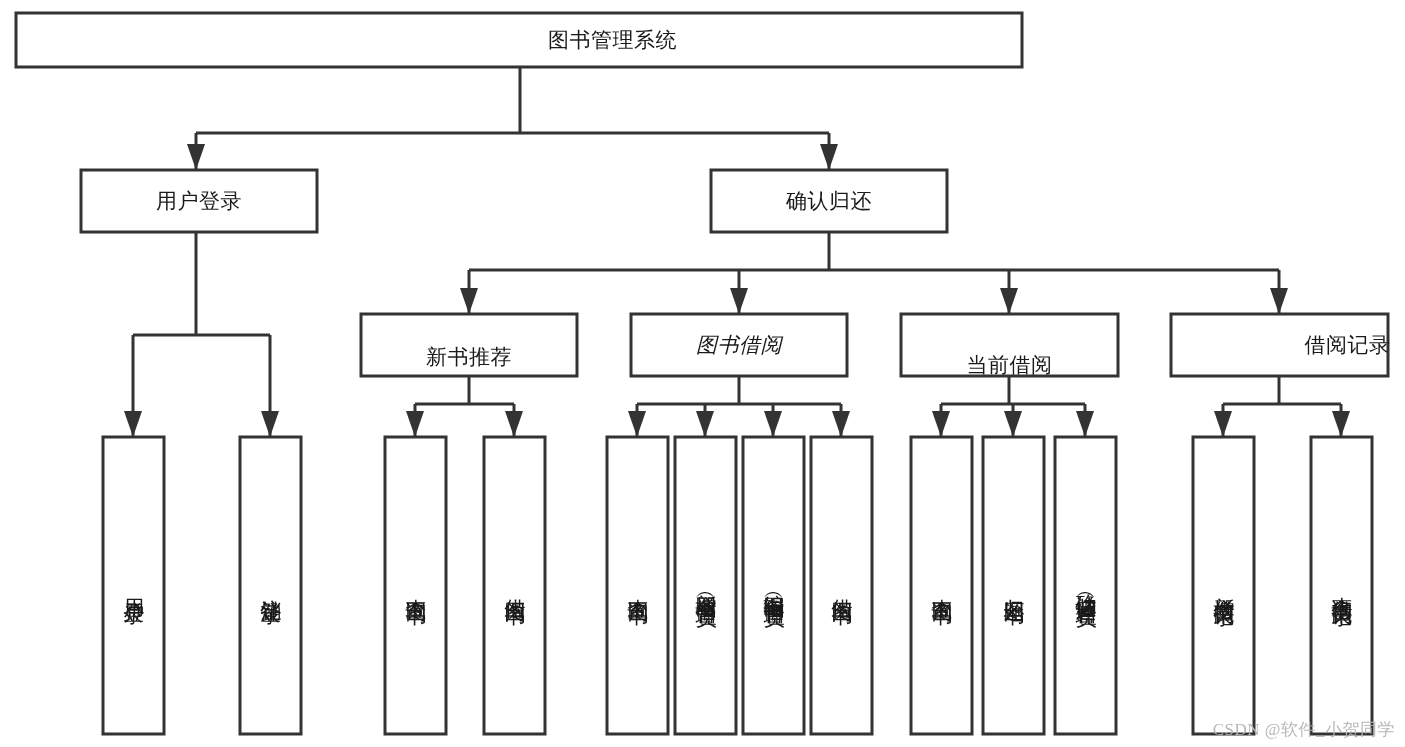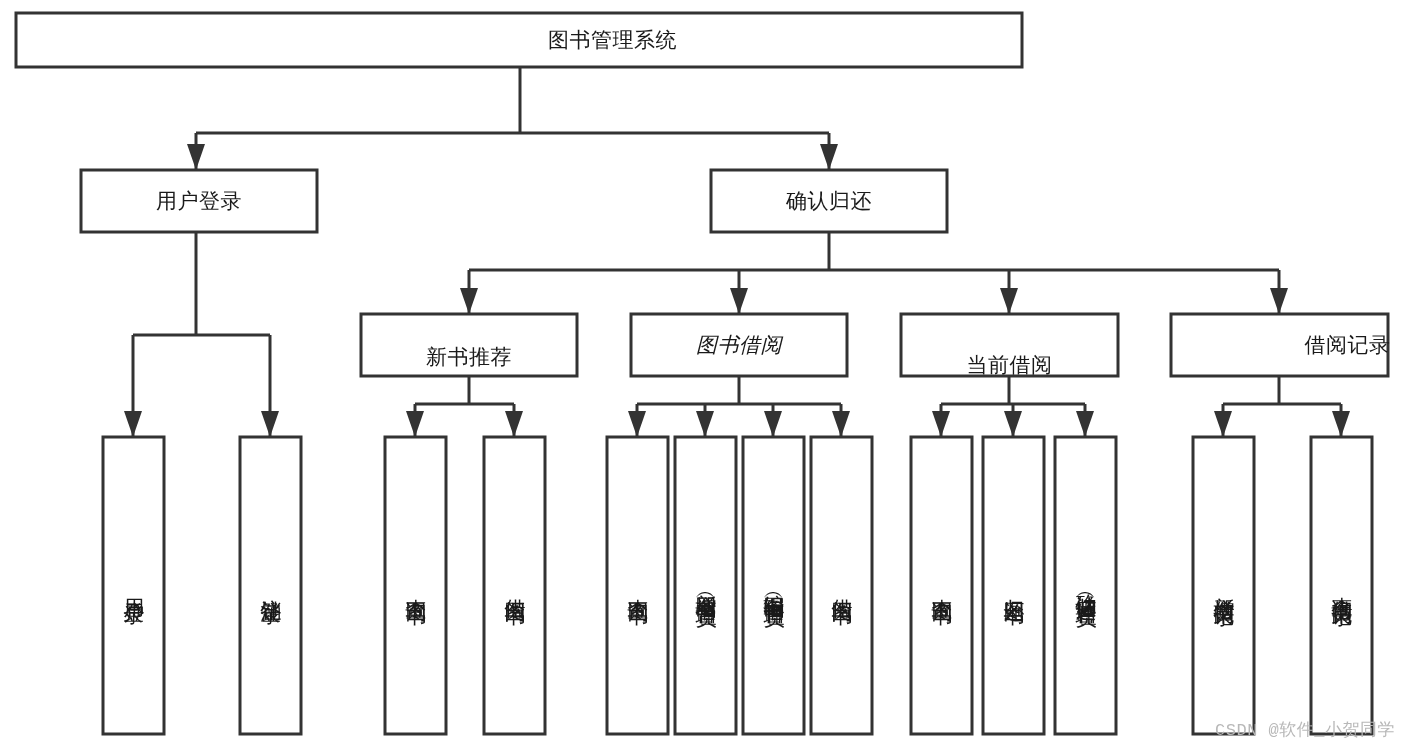--- a/index.html
+++ b/index.html
@@ -68,21 +68,21 @@
     text-orientation: upright;
     letter-spacing: 2px;
     pointer-events: none;
   }
   .watermark {
     position: absolute;
     right: 10px;
     bottom: 6px;
     color: #b8b8b8;
     font-size: 17px;
-    font-family: Liberation Mono, monospace;
+    font-family: Liberation Serif, serif;
     letter-spacing: 0.5px;
     user-select: none;
   }
 </style>
 </head>
 <body>
 
 <div id="diagram-root">
   <svg class="diagram-canvas" viewBox="0 0 1405 747" xmlns="http://www.w3.org/2000/svg">
     <g id="connectors-layer">

